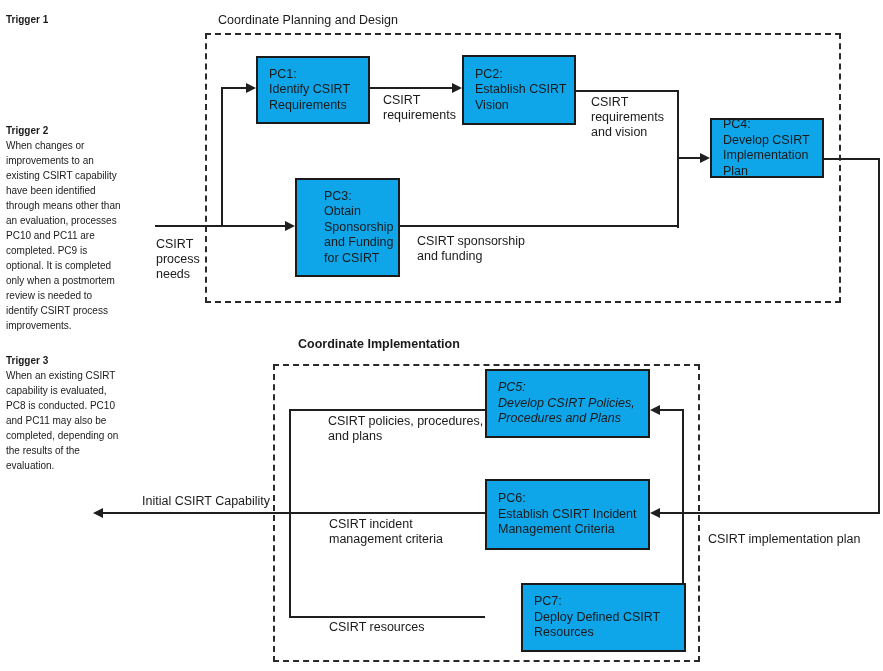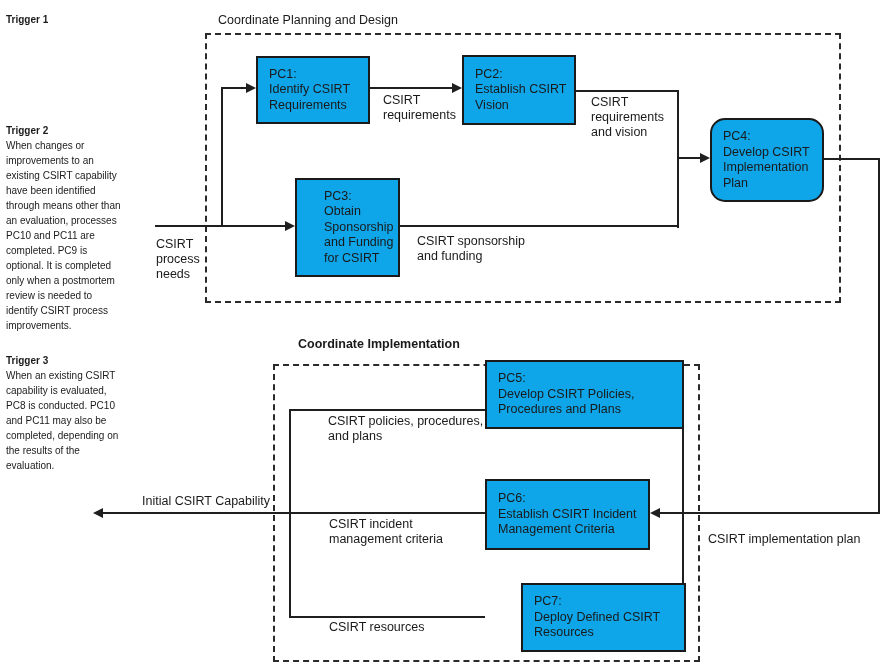--- a/index.html
+++ b/index.html
@@ -57,22 +57,22 @@
     align-items: center;
     font-size: 12.5px;
     line-height: 15.5px;
     padding-left: 11px;
     white-space: pre-line;
     z-index: 3;
   }
   .node.pc1 { left: 256px; top: 56px;  width: 114px; height: 68px; }
   .node.pc2 { left: 462px; top: 55px;  width: 114px; height: 70px; }
   .node.pc3 { left: 295px; top: 178px; width: 105px; height: 99px; padding-left: 27px; }
-  .node.pc4 { left: 710px; top: 118px; width: 114px; height: 84px; border-radius: 15px; }
-  .node.pc5 { left: 485px; top: 360px; width: 199px; height: 69px; }
+  .node.pc4 { left: 710px; top: 118px; width: 114px; height: 60px; }
+  .node.pc5 { left: 485px; top: 369px; width: 165px; height: 69px; font-style: italic; }
   .node.pc6 { left: 485px; top: 479px; width: 165px; height: 71px; }
   .node.pc7 { left: 485px; top: 583px; width: 165px; height: 69px; margin-left: 36px; }
 
   
   .h-line, .v-line { position: absolute; background: #1f1f1f; z-index: 2; }
   .h-line { height: 2px; }
   .v-line { width: 2px; }
 
   .arrow-right, .arrow-left {
     position: absolute;

